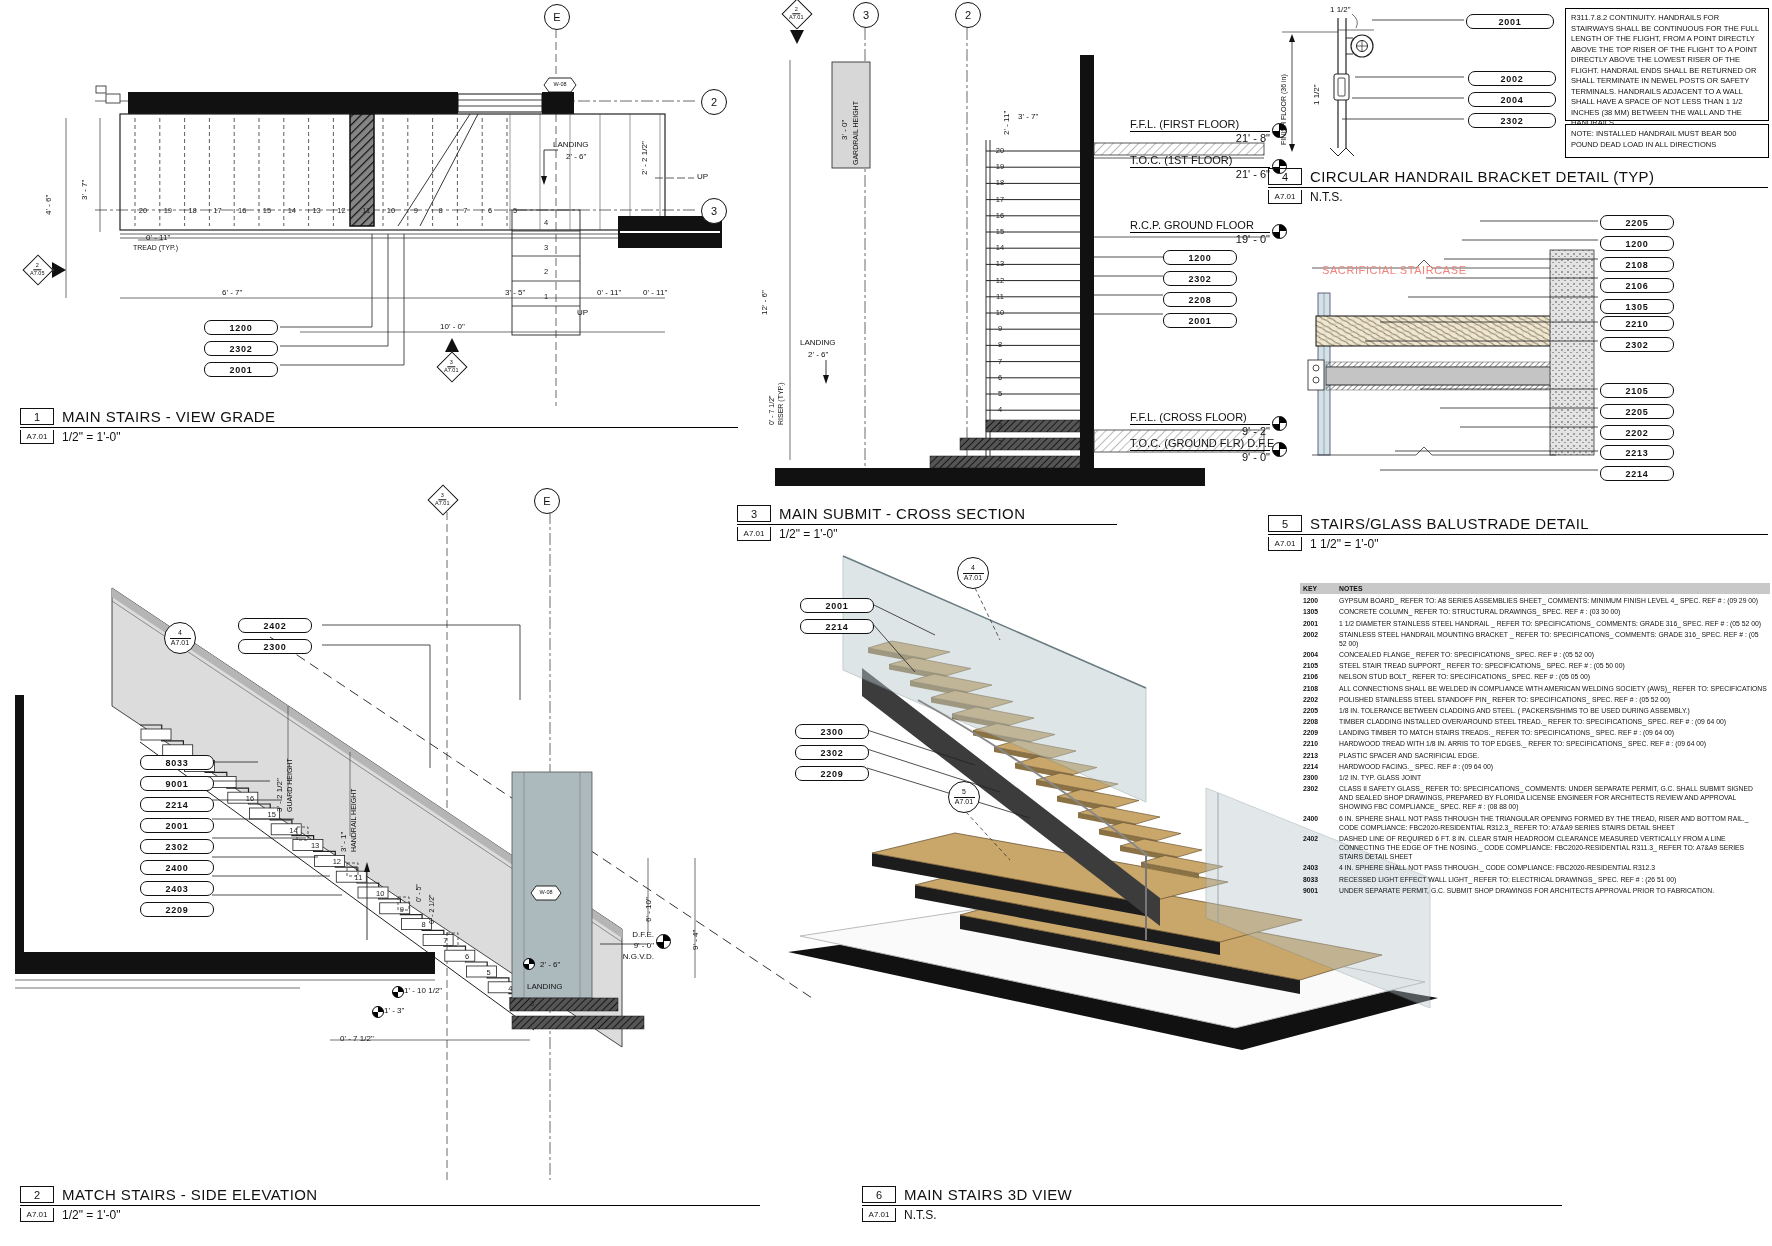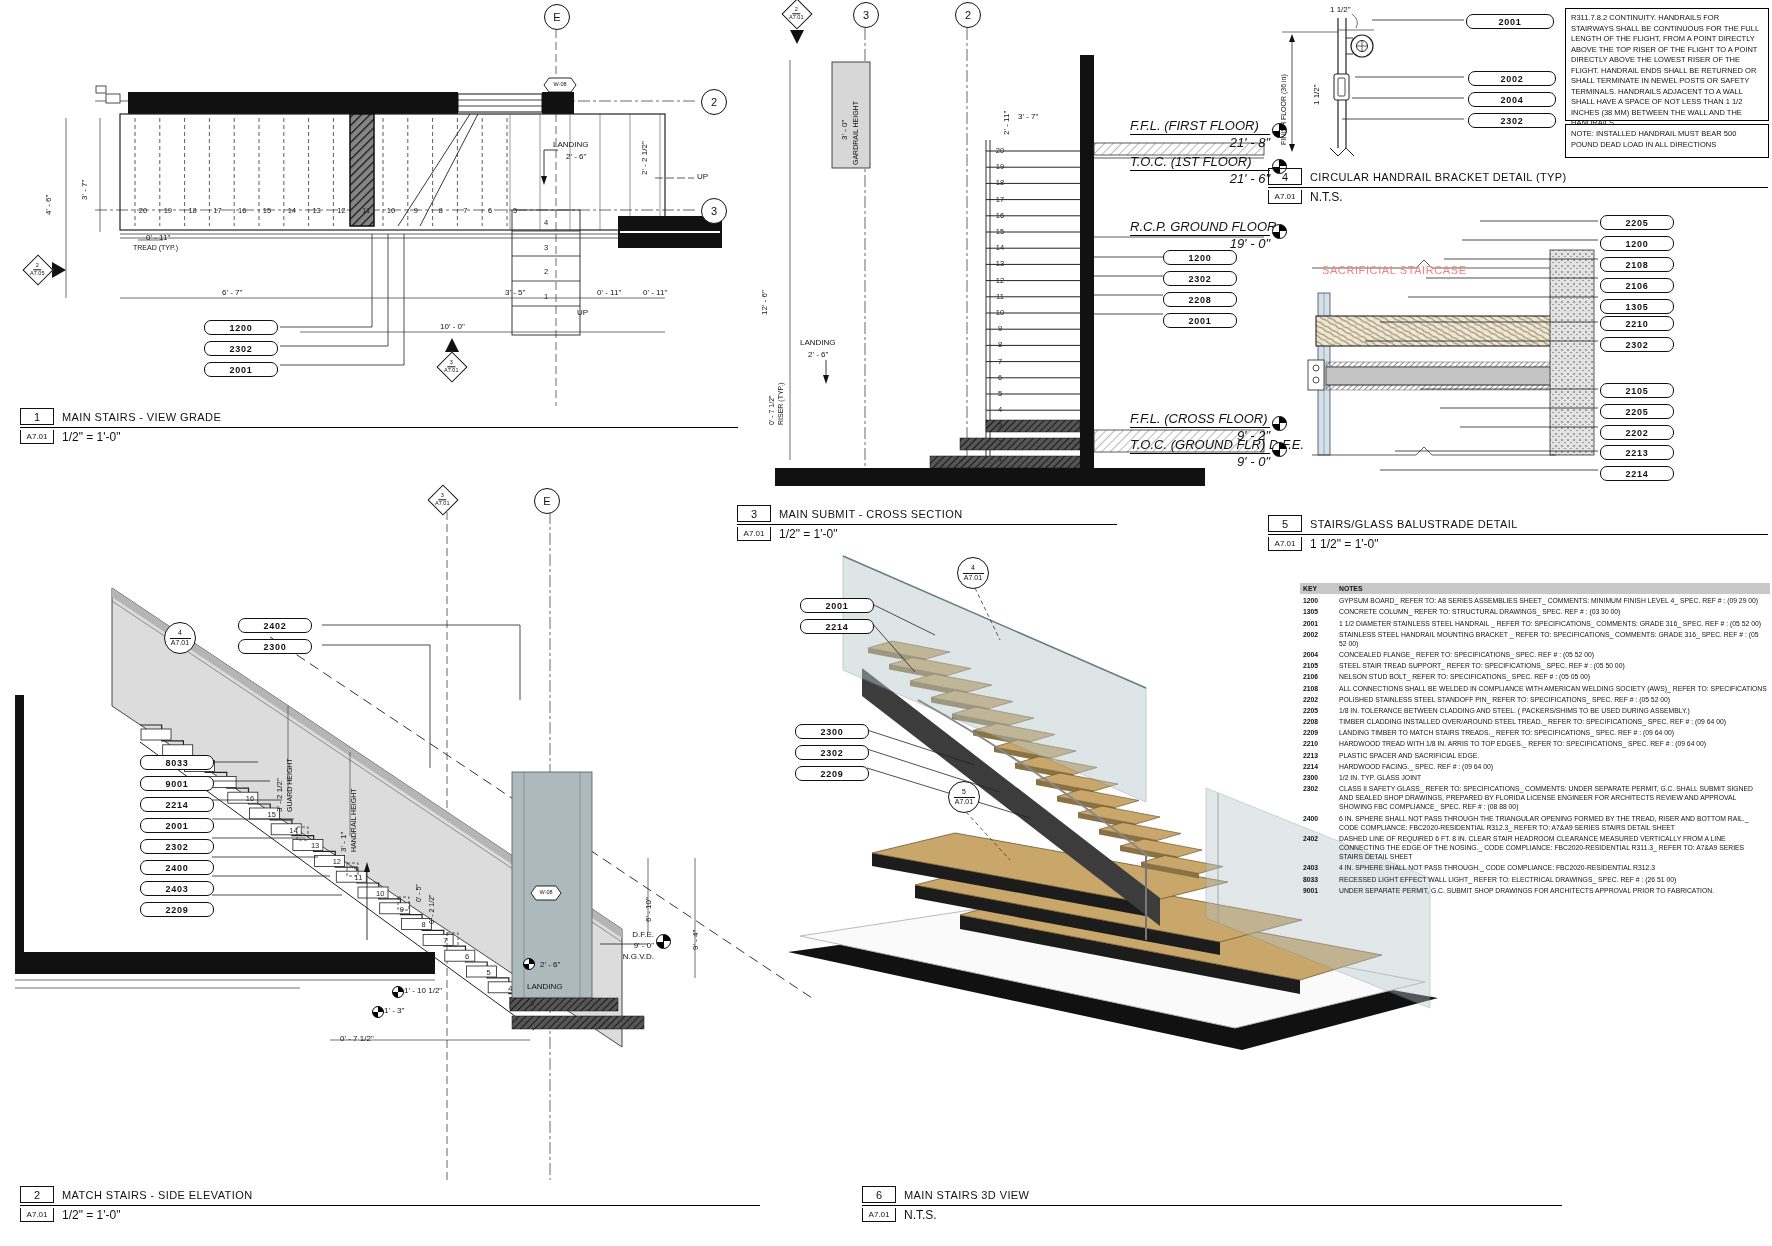--- a/index.html
+++ b/index.html
@@ -19,28 +19,28 @@
   .tag{width:72px;height:13px;border:1.3px solid #111;border-radius:7px;background:#fff;
        display:flex;align-items:center;justify-content:center;font-weight:bold;font-size:9px;letter-spacing:.8px;}
   .tagcol{position:absolute;display:flex;flex-direction:column;gap:6px;}
   .tag.abs{position:absolute;width:86px;}
   .dim{position:absolute;font-size:8px;white-space:nowrap;color:#111;}
   .dim.sm{font-size:7px;}
   .rot{transform:rotate(-90deg);transform-origin:0 0;}
   .num{position:absolute;width:16px;margin-left:-8px;text-align:center;font-size:7.5px;color:#222;}
   .datum{position:absolute;border:1px solid #000;border-radius:50%;
          background:conic-gradient(#000 0 25%,#fff 0 50%,#000 0 75%,#fff 0);}
-  .level{position:absolute;width:140px;font-size:13px;font-style:italic;}
+  .level{position:absolute;width:140px;font-size:11px;}
   .level .nm{display:block;border-bottom:1px solid #000;padding-bottom:1px;white-space:nowrap;}
   .level .el{display:block;text-align:right;}
   .level .datum{right:-17px;top:5px;width:13px;height:13px;}
   .tb{position:absolute;}
   .tb .r1{display:flex;align-items:center;gap:8px;border-bottom:1.6px solid #000;padding-bottom:2px;}
   .tb .numbox{border:1.2px solid #111;width:32px;height:15px;display:flex;align-items:center;justify-content:center;font-size:11px;flex:none;}
-  .tb .ttl{font-size:11px;letter-spacing:.4px;}
+  .tb .ttl{font-size:15px;letter-spacing:.4px;}
   .tb .r2{display:flex;align-items:center;gap:8px;padding-top:2px;}
   .tb .refbox{border:1.2px solid #111;border-top:none;width:32px;height:13px;display:flex;align-items:center;justify-content:center;font-size:8px;flex:none;}
   .tb .scl{font-size:12px;}
   .hexlab{position:absolute;width:30px;text-align:center;font-size:5.5px;}
   .redlab{position:absolute;font-size:11px;letter-spacing:.6px;}
   .keynotes{position:absolute;font-size:6.8px;line-height:1.35;}
   .kn-head{display:flex;background:#c8c8c8;font-weight:bold;padding:1px 3px;margin-bottom:2px;}
   .kn-row{display:flex;margin-bottom:2px;padding:0 3px;}
   .kn-key{width:36px;flex:none;font-weight:bold;}
   .kn-note{flex:1;}

